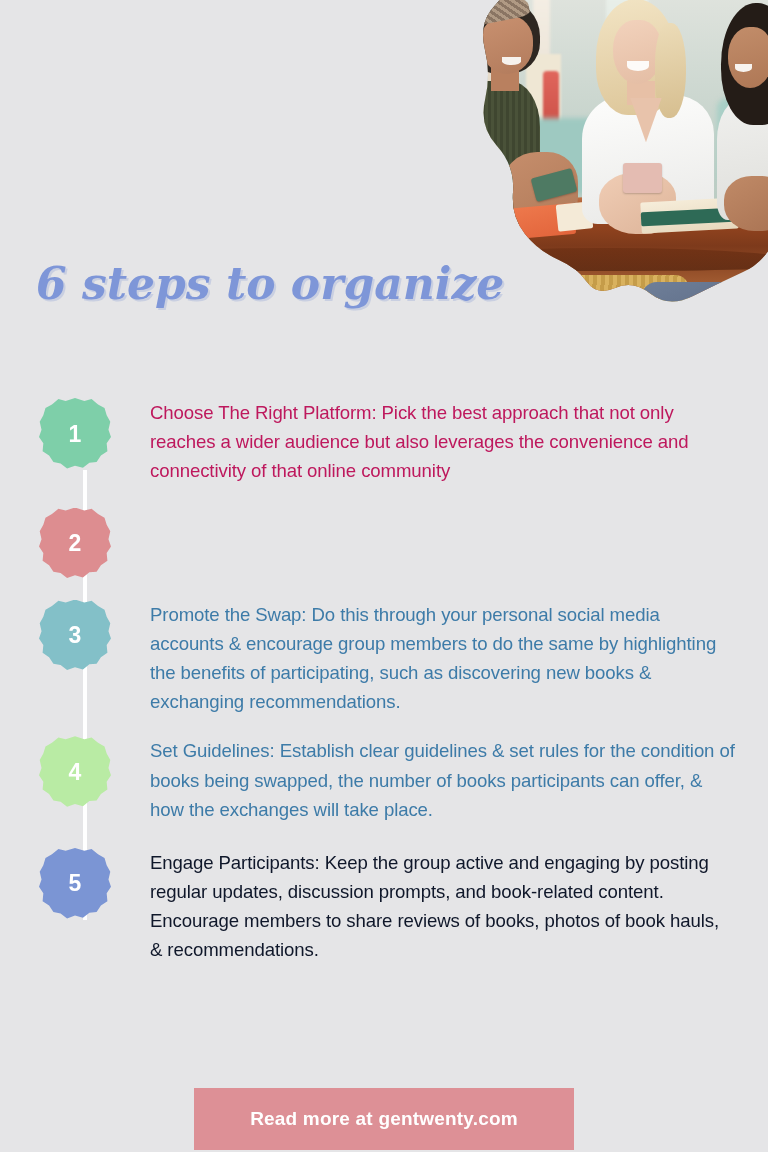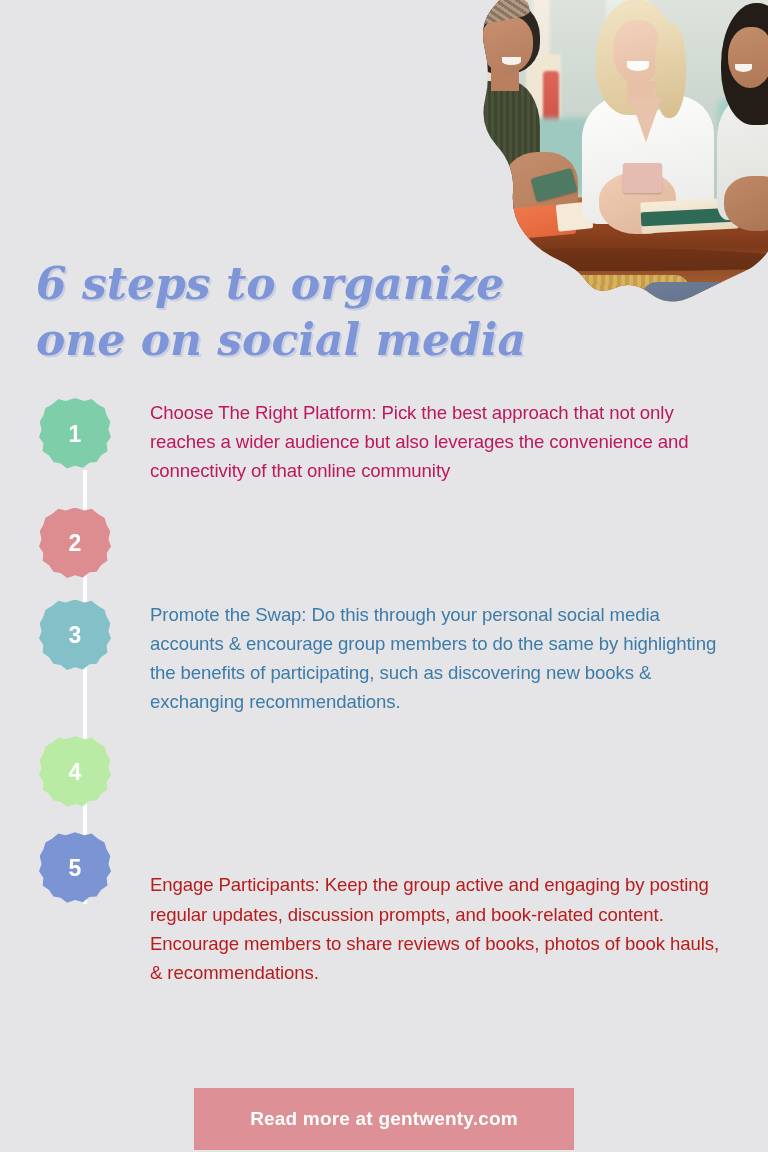--- a/index.html
+++ b/index.html
@@ -229,21 +229,20 @@
       <div class="w3-hair"></div>
       <div class="w3-face"></div>
       <div class="w3-smile"></div>
       <div class="w3-arm"></div>
     </div>
   </div>
 
 
   <div class="subtitle" style="color: rgb(126, 150, 216);">
     <div>6 steps to organize</div>
-    <div>one  on social media</div>
   </div>
 
   <div class="steps">
 
     <div class="step" style="margin-bottom:22px">
       <div class="badge-col">
         <div class="connector" style="top:72px;height:64px"></div>
         <div class="blob" style="background:#7ecfa9">
           <span>1</span>
         </div>
@@ -273,29 +272,30 @@
     </div>
 
     <div class="step" style="margin-bottom:24px">
       <div class="badge-col">
         <div class="connector" style="top:-30px;height:102px"></div>
         <div class="connector" style="top:72px;height:66px"></div>
         <div class="blob" style="background:#b9eba4">
           <span>4</span>
         </div>
       </div>
+      <div class="step-text" style="color: rgb(61, 123, 168);">Set Guidelines: Establish clear guidelines &amp; set rules for the condition of books being swapped, the number of books participants can offer, &amp; how the exchanges will take place.</div>
     </div>
 
     <div class="step">
       <div class="badge-col">
         <div class="connector" style="top:-34px;height:106px"></div>
         <div class="blob" style="background:#7b95d4">
           <span>5</span>
         </div>
       </div>
-      <div class="step-text" style="color: #b91c1c; margin-top: 38px;">Engage Participants: Keep the group active and engaging by posting regular updates, discussion prompts, and book-related content. Encourage members to share reviews of books, photos of book hauls, &amp; recommendations.</div>
+      <div class="step-text" style="color: #0f172a;">Engage Participants: Keep the group active and engaging by posting regular updates, discussion prompts, and book-related content. Encourage members to share reviews of books, photos of book hauls, &amp; recommendations.</div>
     </div>
 
   </div>
 
   <div class="cta" style="background: rgb(221, 144, 150);">Read more at gentwenty.com</div>
 
 </div>
 
 </body></html>

